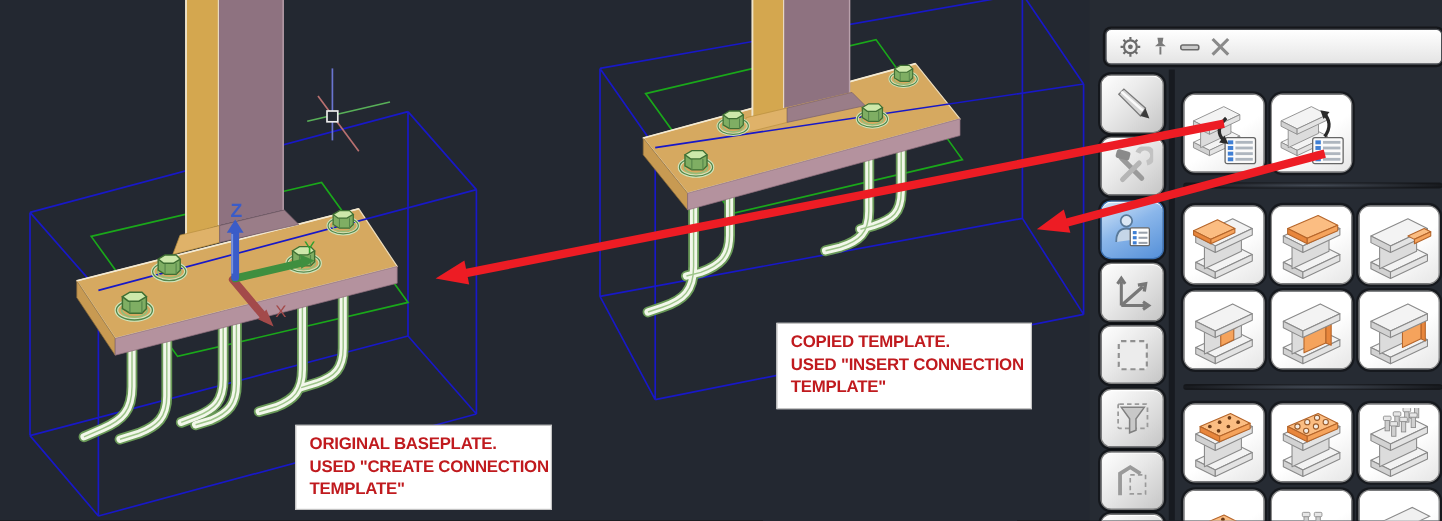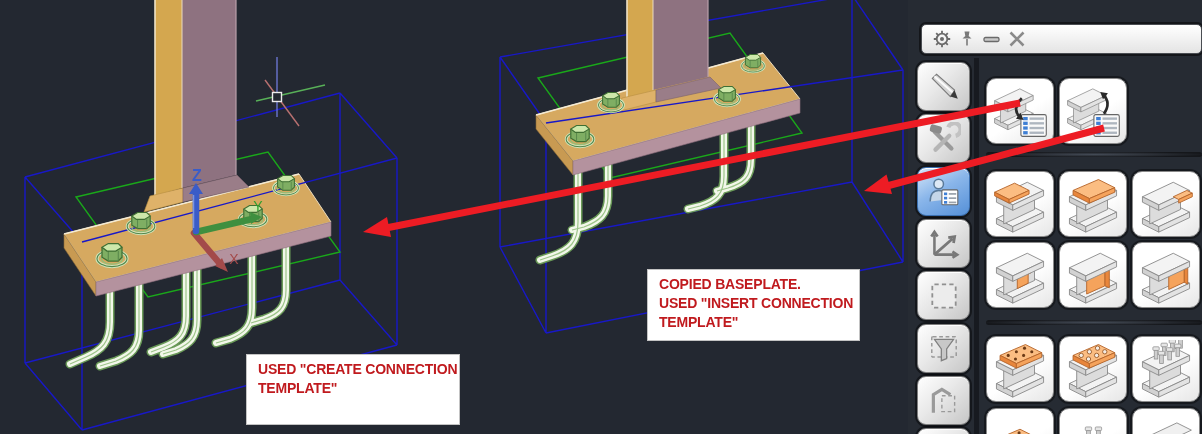--- a/index.html
+++ b/index.html
@@ -205,25 +205,26 @@
 
     <g>
       <line x1="277" y1="57" x2="277" y2="117" stroke="#6a74d0" stroke-width="1.4"></line>
       <line x1="256" y1="101" x2="325" y2="85" stroke="#58b058" stroke-width="1.4"></line>
       <line x1="265" y1="80" x2="299" y2="126" stroke="#b87070" stroke-width="1.4"></line>
       <rect x="272.5" y="92.5" width="9" height="9" fill="#232831" stroke="#ececec" stroke-width="1.4"></rect>
     </g>
   </svg>
 
   <div class="note" id="note1">
+    <div>ORIGINAL BASEPLATE.</div>
     <div>USED "CREATE CONNECTION</div>
     <div>TEMPLATE"</div>
   </div>
   <div class="note" id="note2">
-    <div>COPIED BASEPLATE.</div>
+    <div>COPIED TEMPLATE.</div>
     <div>USED "INSERT CONNECTION</div>
     <div>TEMPLATE"</div>
   </div>
 
   <div class="panel">
     <div class="panel-groove"></div>
 
     <div class="titlebar">
       <span class="tb-ico">
         <svg width="20" height="20" viewBox="0 0 20 20" stroke="#6a6a6a" fill="none" stroke-width="1.8">

